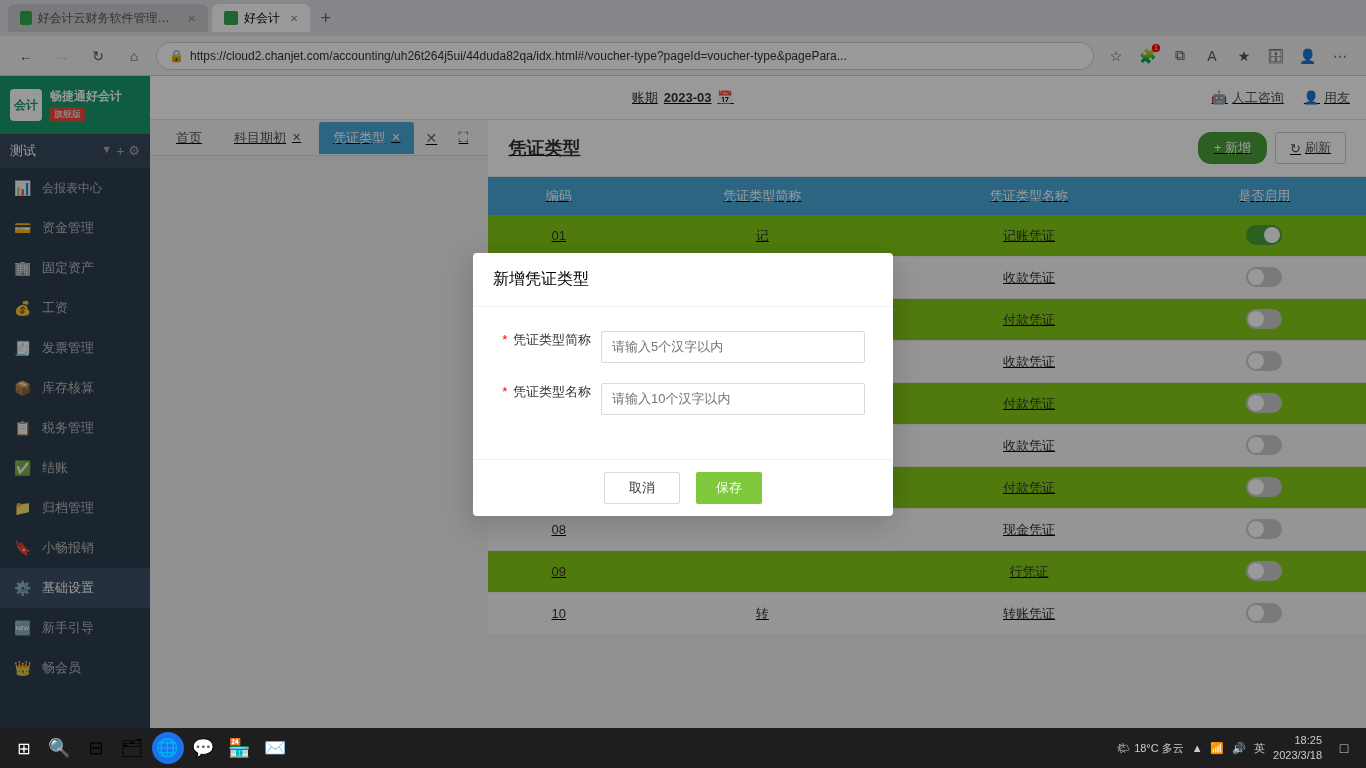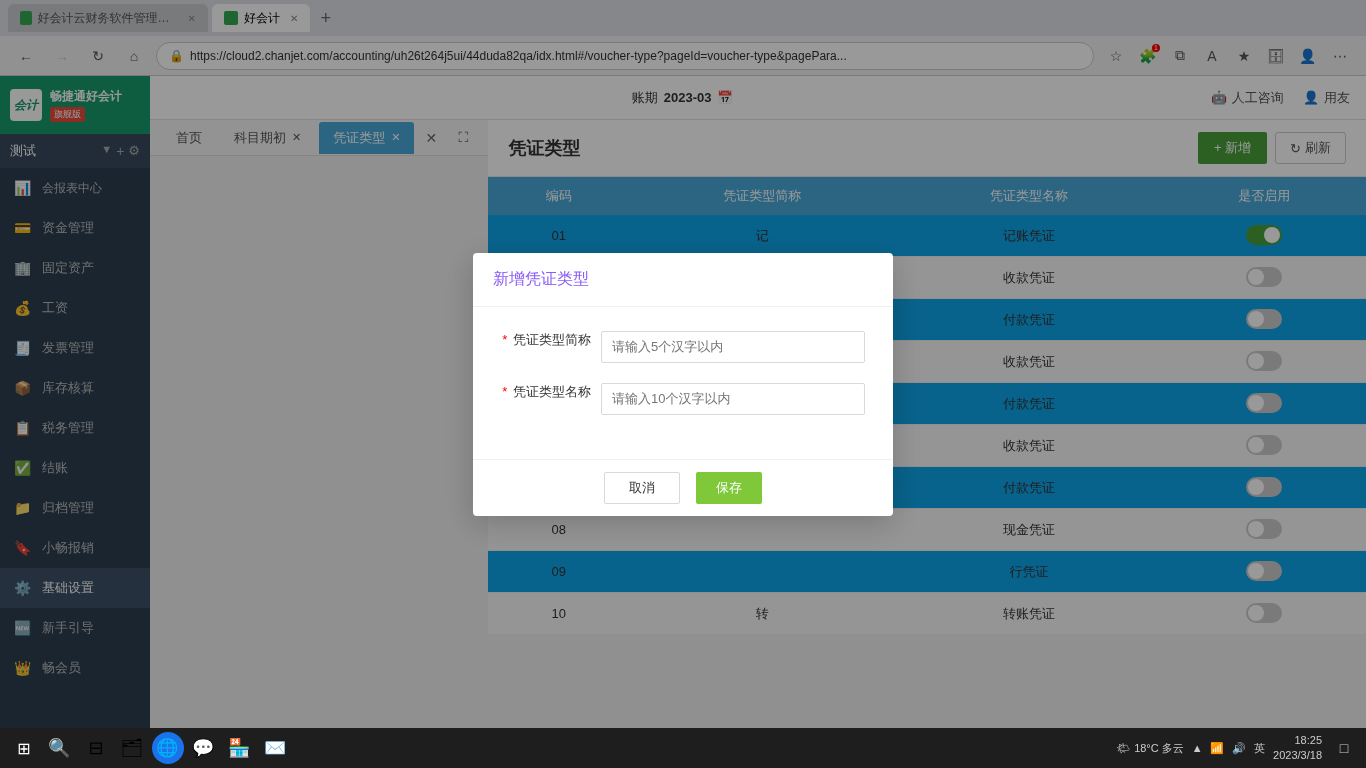--- a/index.html
+++ b/index.html
@@ -23,21 +23,21 @@
     .browser-actions { display: flex; gap: 4px; align-items: center; }
     .browser-action-btn { width: 28px; height: 28px; border-radius: 50%; display: flex; align-items: center; justify-content: center; cursor: pointer; font-size: 14px; color: #555; position: relative; }
     .badge-red { position: absolute; top: 2px; right: 2px; width: 8px; height: 8px; background: red; border-radius: 50%; font-size: 7px; color: white; display: flex; align-items: center; justify-content: center; }
 
     
     .app-container { display: flex; height: calc(768px - 76px); }
 
     
     .sidebar { width: 150px; background: #2c3e50; color: #fff; display: flex; flex-direction: column; overflow: hidden; flex-shrink: 0; }
     .sidebar-logo { background: #1a9c6c; padding: 12px 10px; display: flex; align-items: center; gap: 8px; cursor: pointer; }
-    .sidebar-logo-icon { width: 32px; height: 32px; background: #fff; border-radius: 4px; display: flex; align-items: center; justify-content: center; color: #1a9c6c; font-weight: bold; font-size: 12px; font-style: italic; }
+    .sidebar-logo-icon { width: 32px; height: 32px; background: #fff; border-radius: 4px; display: flex; align-items: center; justify-content: center; color: #1a9c6c; font-weight: bold; font-size: 12px; }
     .sidebar-logo-badge { background: #e74c3c; color: #fff; font-size: 9px; padding: 1px 4px; border-radius: 2px; margin-top: 2px; display: inline-block; }
     .sidebar-workspace { background: #374a5e; padding: 8px 10px; display: flex; align-items: center; justify-content: space-between; cursor: pointer; }
     .sidebar-menu { flex: 1; overflow-y: auto; overflow-x: hidden; }
     .sidebar-menu::-webkit-scrollbar { width: 4px; }
     .sidebar-menu::-webkit-scrollbar-thumb { background: #555; }
     .menu-item { display: flex; align-items: center; gap: 10px; padding: 11px 14px; cursor: pointer; color: #bbb; font-size: 13px; }
     .menu-item.active { background: #3d5166; color: #fff; }
     .menu-item-icon { width: 18px; height: 18px; display: flex; align-items: center; justify-content: center; font-size: 14px; flex-shrink: 0; }
     .sidebar-footer { padding: 8px 14px; color: #888; font-size: 11px; cursor: pointer; border-top: 1px solid #3d5166; }
 
@@ -52,40 +52,40 @@
     .page-tab.active { background: #4aa8d8; color: #fff; }
     .page-tab-close { font-size: 11px; cursor: pointer; }
     .tab-expand { margin-left: auto; display: flex; gap: 6px; }
     .tab-expand-btn { width: 26px; height: 26px; border-radius: 3px; display: flex; align-items: center; justify-content: center; cursor: pointer; color: #666; font-size: 14px; }
 
     
     .main-content { flex: 1; background: #f0f0f0; display: flex; flex-direction: column; overflow: hidden; }
     .content-header { background: #fff; padding: 12px 20px; display: flex; align-items: center; justify-content: space-between; border-bottom: 1px solid #e8e8e8; }
     .content-title { font-size: 18px; color: #333; font-weight: bold; }
     .content-actions { display: flex; gap: 8px; }
-    .btn-primary { background: #4aa03a; color: #fff; border: none; padding: 7px 16px; border-radius: 2px; cursor: pointer; font-size: 13px; display: flex; align-items: center; gap: 4px; }
+    .btn-primary { background: #4aa03a; color: #fff; border: none; padding: 7px 16px; border-radius: 13px; cursor: pointer; font-size: 13px; display: flex; align-items: center; gap: 4px; }
     .btn-default { background: #fff; color: #555; border: 1px solid #ccc; padding: 6px 14px; border-radius: 3px; cursor: pointer; font-size: 13px; display: flex; align-items: center; gap: 4px; }
 
     
     .table-wrapper { flex: 1; overflow-y: auto; }
     .data-table { width: 100%; border-collapse: collapse; padding-left: 40px; }
     .data-table thead { background: #4aa8d8; color: #fff; }
     .data-table thead th { padding: 10px 16px; text-align: center; font-size: 13px; font-weight: normal; }
-    .data-table tbody tr { background: #0ea5e9; border-bottom: 1px solid #eee; }
+    .data-table tbody tr { background: #84cc16; border-bottom: 1px solid #eee; }
     .data-table tbody tr:nth-child(even) { background: #f9f9f9; }
     .data-table tbody td { padding: 10px 16px; text-align: center; font-size: 13px; color: #333; }
     .toggle-switch { width: 36px; height: 20px; border-radius: 10px; background: #ccc; display: inline-flex; align-items: center; padding: 2px; cursor: pointer; }
     .toggle-switch.on { background: #4aa03a; }
     .toggle-knob { width: 16px; height: 16px; border-radius: 50%; background: #fff; transition: transform 0.2s; }
     .toggle-switch.on .toggle-knob { transform: translateX(16px); }
 
     
     .modal-overlay { position: fixed; top: 0; left: 0; width: 100%; height: 100%; background: rgba(0,0,0,0.4); z-index: 1000; display: flex; align-items: center; justify-content: center; }
     .modal { background: #fff; border-radius: 4px; width: 420px; padding: 0; box-shadow: 0 8px 32px rgba(0,0,0,0.2); overflow: hidden; }
-    .modal-header { padding: 16px 20px; font-size: 16px; color: #8b5cf6; border-bottom: 1px solid #f0f0f0; }
+    .modal-header { padding: 16px 20px; font-size: 16px; color: #000000; border-bottom: 1px solid #f0f0f0; }
     .modal-body { padding: 24px 28px; }
     .form-row { display: flex; align-items: flex-start; margin-bottom: 20px; }
     .form-label { width: 100px; font-size: 13px; color: #333; text-align: right; padding-right: 10px; flex-shrink: 0; }
     .form-label .required { color: red; margin-right: 2px; }
     .form-input { flex: 1; height: 32px; border: 1px solid #d9d9d9; border-radius: 2px; padding: 0 10px; font-size: 13px; color: #999; outline: none; }
     .modal-footer { padding: 12px 20px; display: flex; justify-content: center; gap: 16px; border-top: 1px solid #f0f0f0; }
     .btn-cancel { padding: 6px 24px; border: 1px solid #d9d9d9; background: #fff; border-radius: 2px; cursor: pointer; font-size: 13px; color: #333; }
     .btn-save { padding: 6px 20px; border: none; background: #7ec83a; border-radius: 2px; cursor: pointer; font-size: 13px; color: #fff; }
 
     
@@ -215,21 +215,21 @@
       <div class="menu-item">
         <span class="menu-item-icon">👑</span>
         <span>畅会员</span>
       </div>
     </div>
     <div class="sidebar-footer">
       <span>◀ 取消固定</span>
     </div>
   </div>
 
-  <div style="flex:1;display:flex;flex-direction:column;overflow:hidden;">
+  <div style="flex:1;display:flex;flex-direction:column;overflow:hidden;text-decoration:underline;">
 
     <div class="top-bar">
       <div class="period-info">
         <span>账期</span>
         <span style="font-weight:bold;">2023-03</span>
         <span style="cursor:pointer;color:#888;">📅</span>
       </div>
       <div style="margin-left:auto;display:flex;align-items:center;gap:20px;">
         <div class="top-bar-btn">
           <span>🤖</span>

